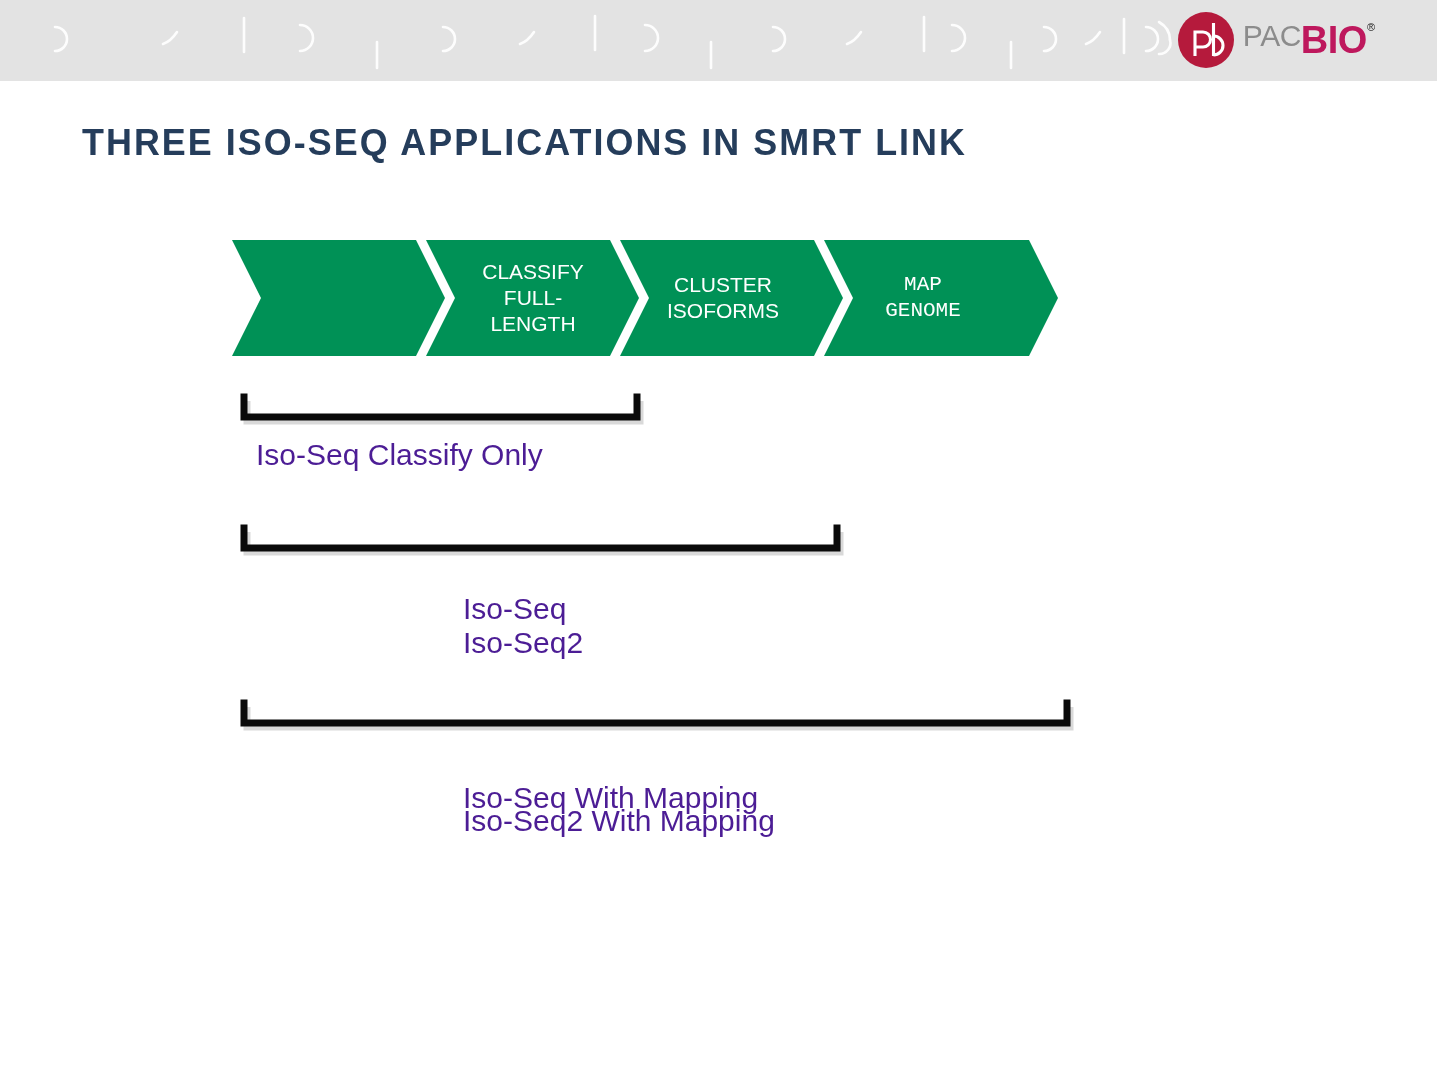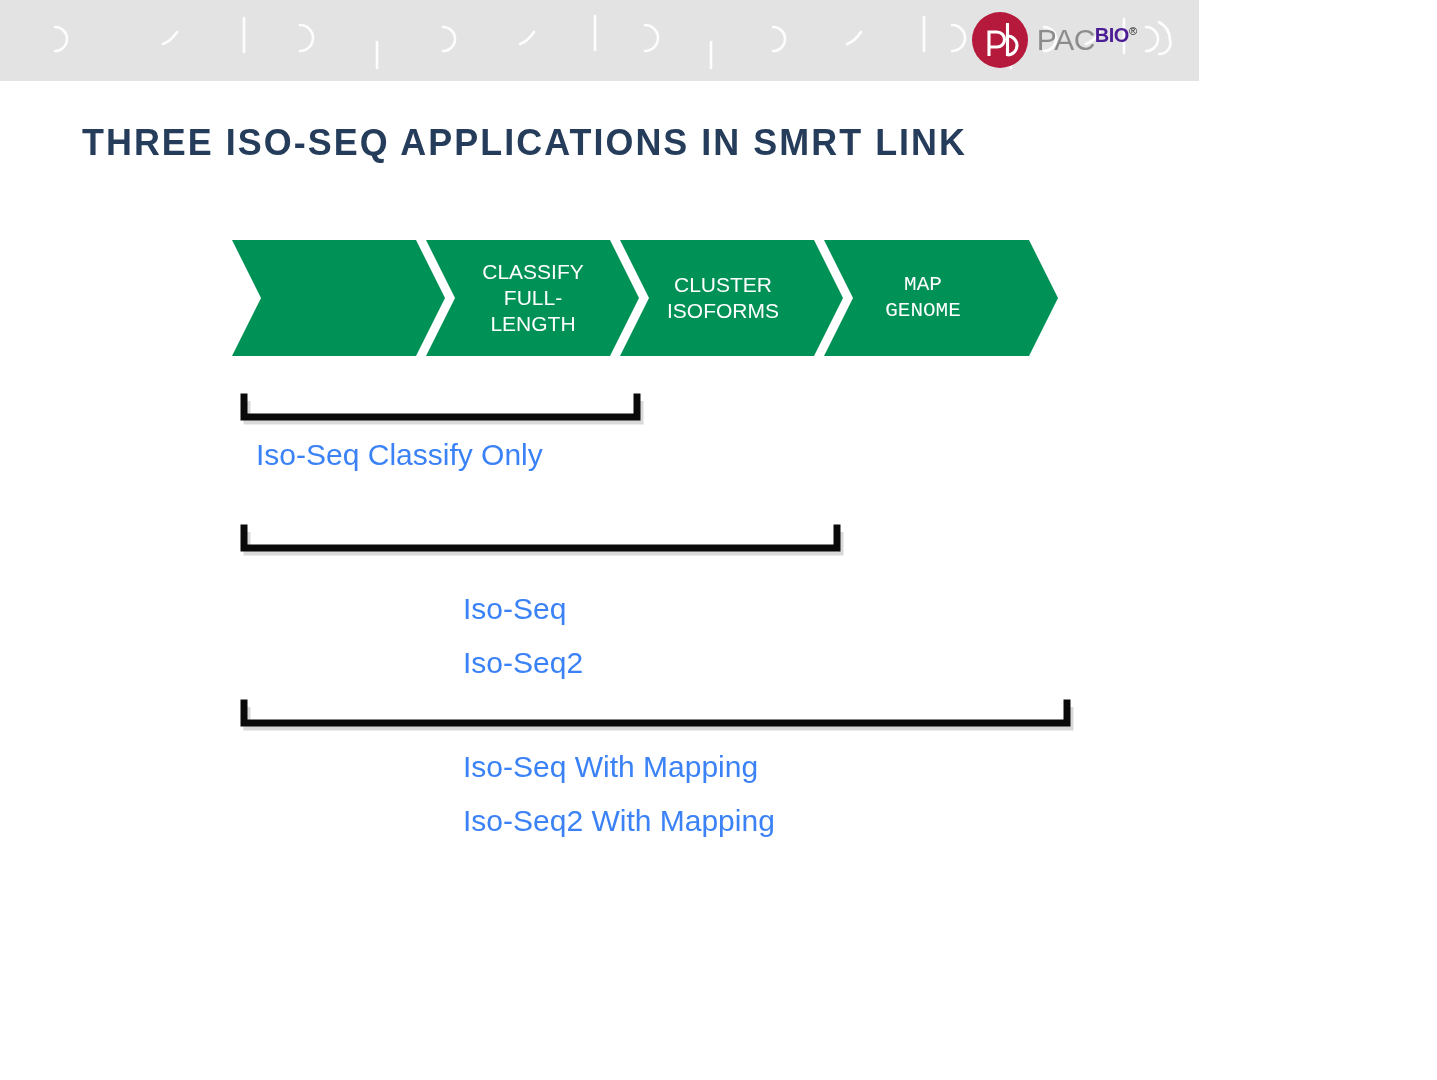--- a/index.html
+++ b/index.html
@@ -16,21 +16,21 @@
     position: relative;
     width: 1437px;
     height: 1080px;
     background: #ffffff;
   }
 
   
   .header-band {
     position: absolute;
     left: 0; top: 0;
-    width: 1199px;
+    width: 1437px;
     height: 81px;
     background: #e3e3e3;
     overflow: hidden;
   }
 
   .watermark {
     position: absolute;
     left: 0; top: 0;
     width: 1437px;
     height: 81px;
@@ -54,23 +54,23 @@
     letter-spacing: 0px;
   }
   .brand-word-pac {
     font-size: 30px;
     font-weight: 400;
     color: #8c8c8c;
     line-height: 1;
     letter-spacing: -0.5px;
   }
   .brand-word-bio {
-    font-size: 20px;
+    font-size: 38px;
     font-weight: 700;
-    color: #4c1d95;
+    color: #be185d;
     line-height: 1;
     letter-spacing: -0.5px;
   }
   .brand-reg {
     font-size: 11px;
     font-weight: 400;
     color: #1a1a1a;
     line-height: 1;
     margin-top: 1px;
   }
@@ -119,21 +119,21 @@
   
   .bracket {
     position: absolute;
   }
   .bracket svg { display: block; overflow: visible; }
 
   
   .caption {
     position: absolute;
     font-size: 30px;
-    color: #3b82f6;
+    color: #4c1d95;
     font-weight: 400;
     line-height: 54px;
     white-space: nowrap;
   }
 </style>
 </head>
 <body>
 
 <div class="slide">
 
@@ -217,26 +217,26 @@
 
   <div class="bracket" style="left:238px; top:523px;">
     <svg width="610" height="34" viewBox="0 0 610 34" xmlns="http://www.w3.org/2000/svg">
       <g transform="translate(3,3)">
         <path d="M3,2 L3,22 L596,22 L596,2" fill="none" stroke="#b9b9b9" stroke-width="7" opacity="0.55" transform="translate(3,4)"></path>
         <path d="M3,2 L3,22 L596,22 L596,2" fill="none" stroke="#0a0a0a" stroke-width="7" stroke-linecap="square"></path>
       </g>
     </svg>
   </div>
   <div class="caption" style="left:463px; top:582px;">Iso-Seq</div>
-  <div class="caption" style="left:463px; top:636px;">Iso-Seq2</div>
+  <div class="caption" style="left:463px; top:616px;">Iso-Seq2</div>
 
   <div class="bracket" style="left:238px; top:698px;">
     <svg width="840" height="34" viewBox="0 0 840 34" xmlns="http://www.w3.org/2000/svg">
       <g transform="translate(3,3)">
         <path d="M3,2 L3,22 L826,22 L826,2" fill="none" stroke="#b9b9b9" stroke-width="7" opacity="0.55" transform="translate(3,4)"></path>
         <path d="M3,2 L3,22 L826,22 L826,2" fill="none" stroke="#0a0a0a" stroke-width="7" stroke-linecap="square"></path>
       </g>
     </svg>
   </div>
-  <div class="caption" style="left:463px; top:740px;">Iso-Seq With Mapping</div>
+  <div class="caption" style="left:463px; top:771px;">Iso-Seq With Mapping</div>
   <div class="caption" style="left:463px; top:794px;">Iso-Seq2 With Mapping</div>
 
 </div>
 
 </body></html>

